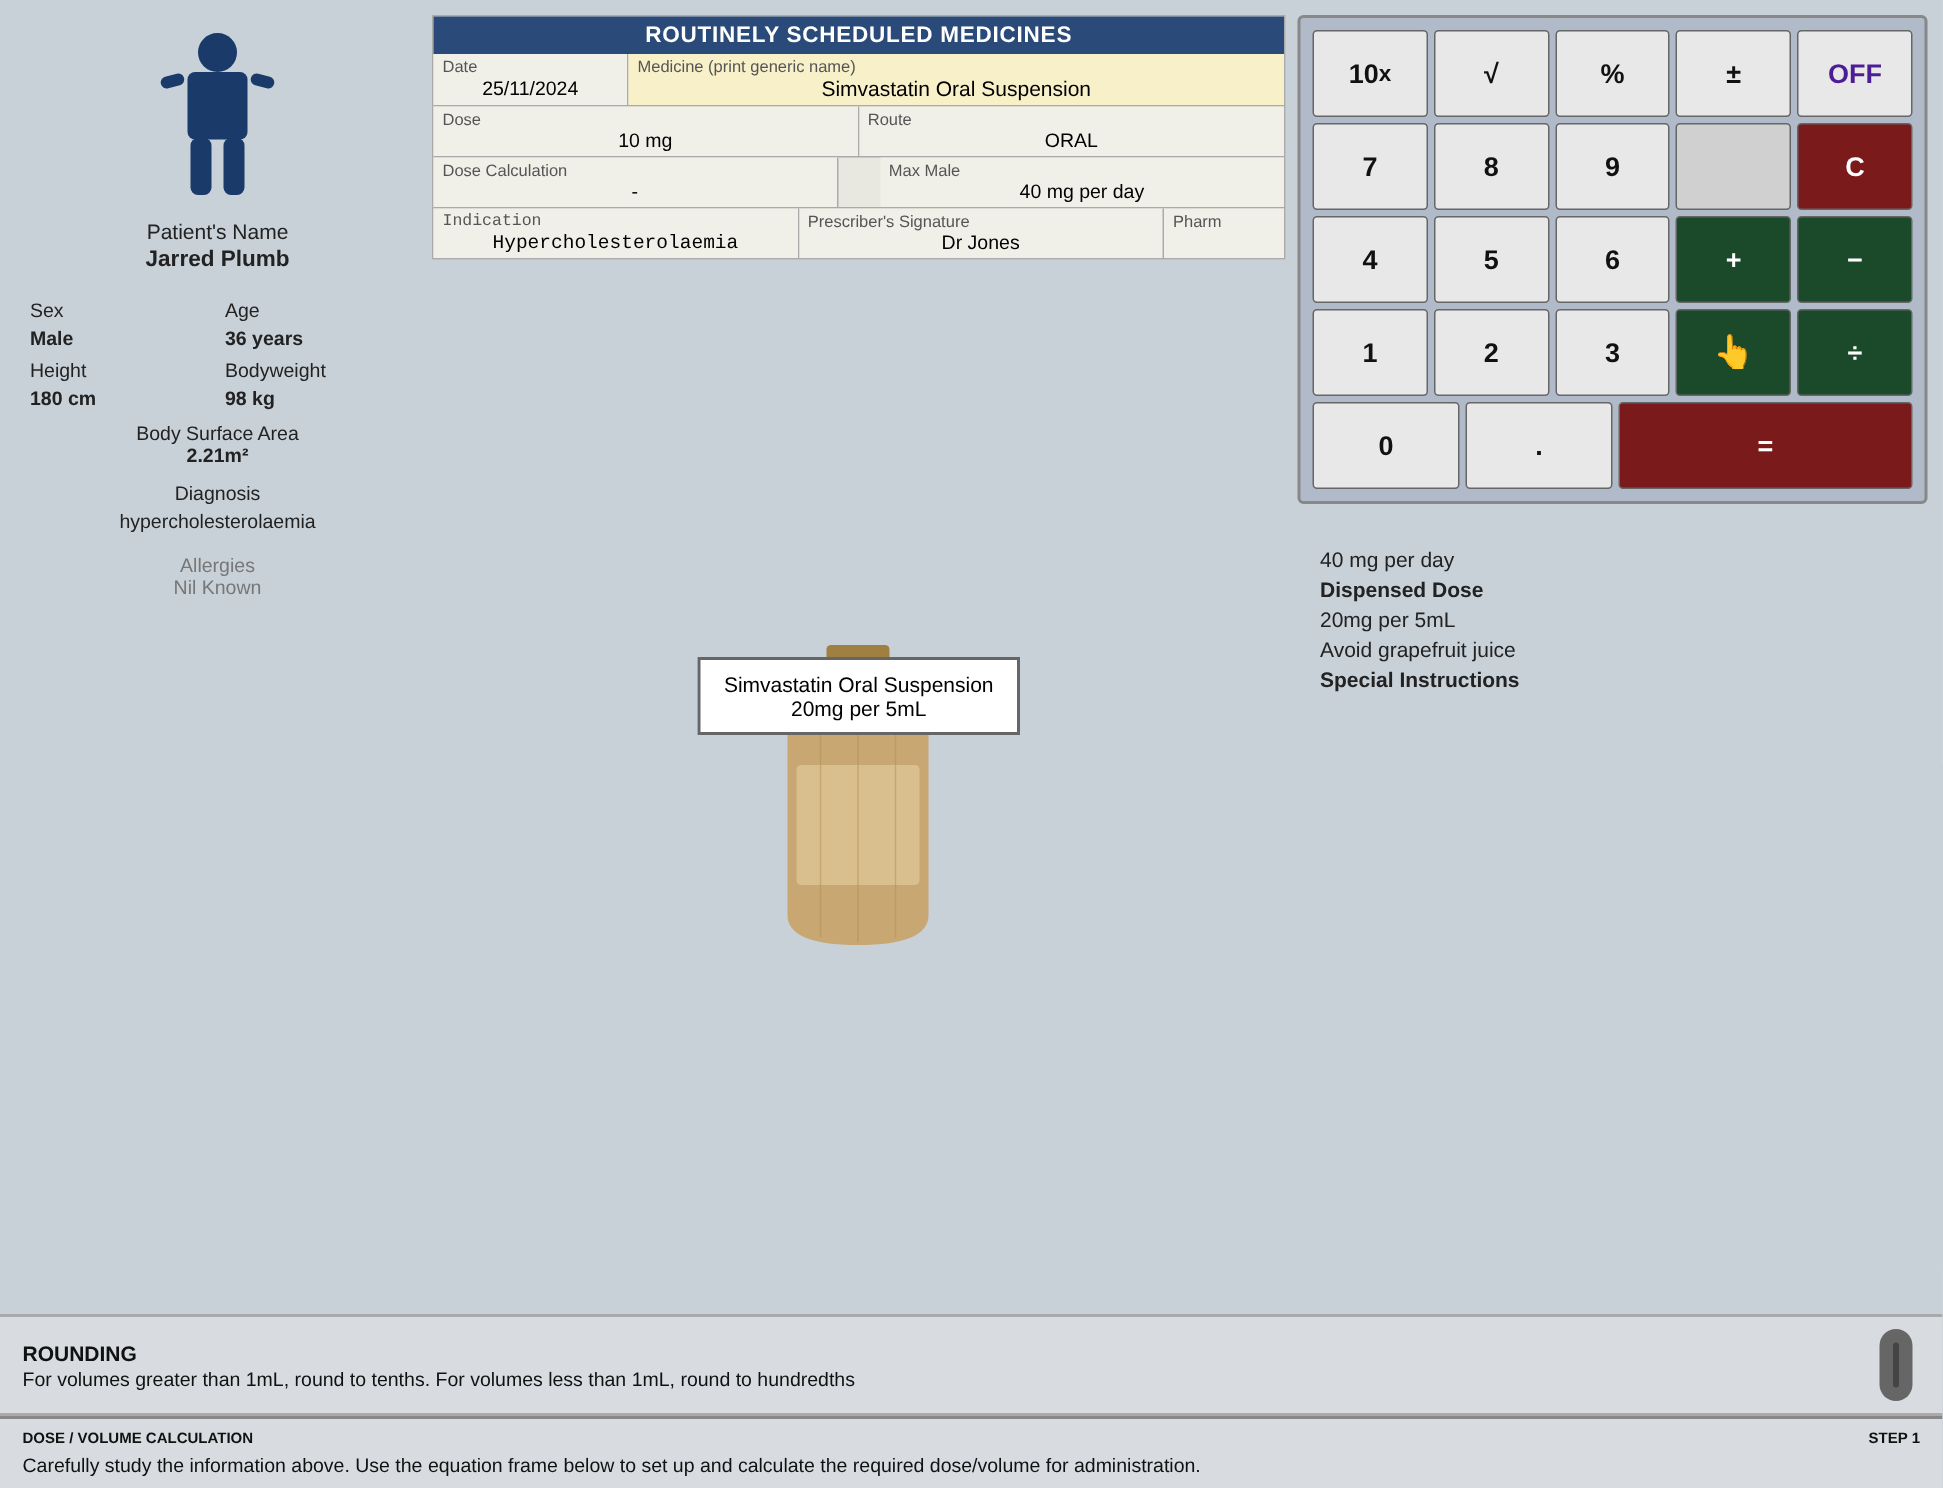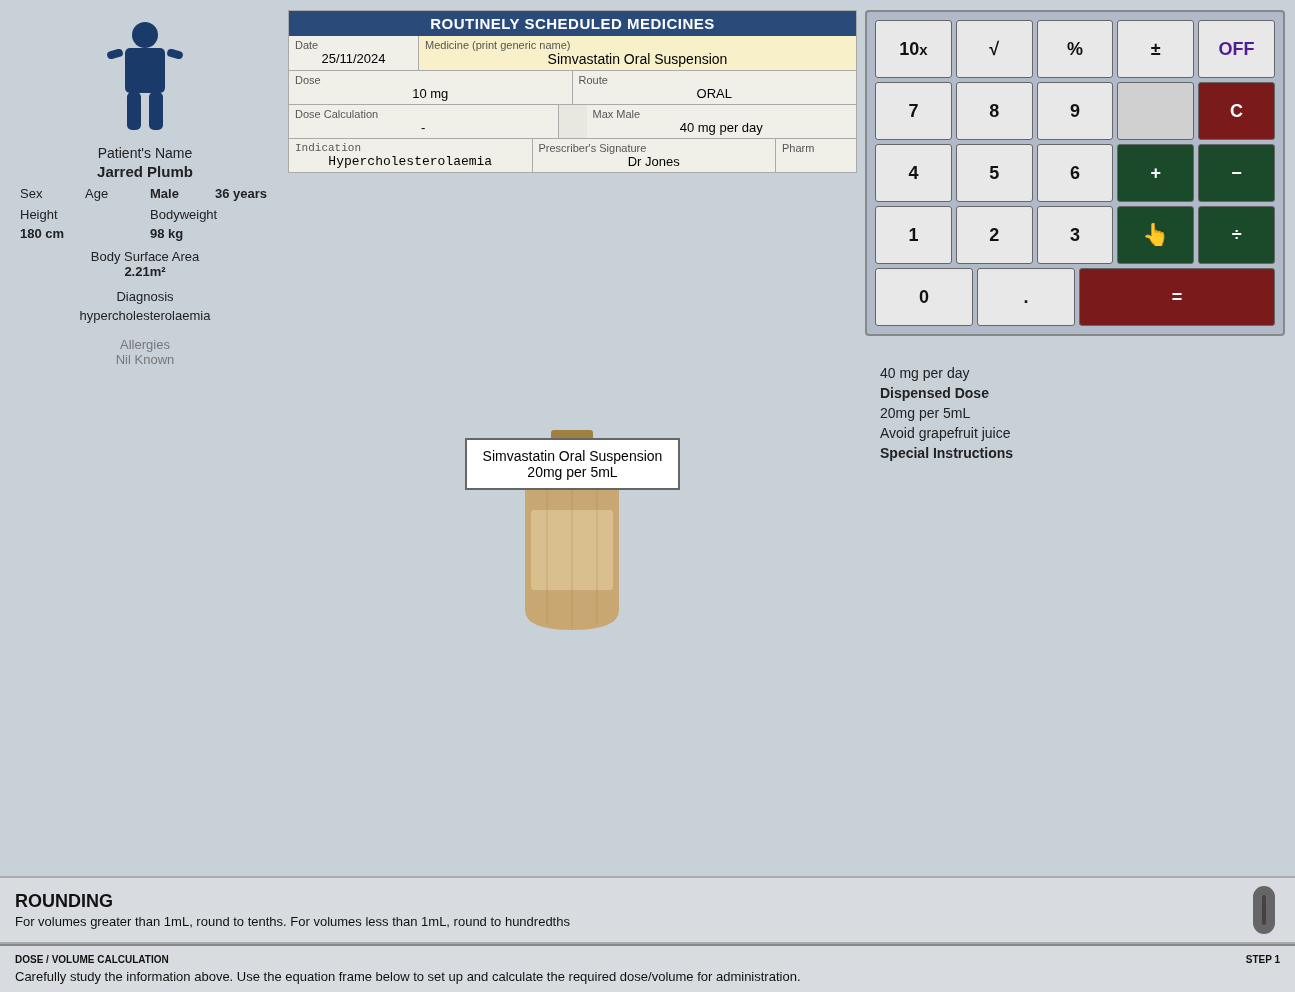--- a/index.html
+++ b/index.html
@@ -27,21 +27,21 @@
       flex-direction: column;
       align-items: center;
       padding: 10px;
       flex-shrink: 0;
     }
 
     .patient-name {
       text-align: center;
       font-size: 15px;
       color: #222;
-      margin-bottom: 4px;
+      margin-bottom: 16px;
       line-height: 1.3;
     }
 
     .patient-name .label {
       font-weight: normal;
       font-size: 14px;
     }
     .patient-name .name {
       font-weight: bold;
       font-size: 15px;
@@ -181,21 +181,21 @@
     
     .rounding-section {
       background: #d8dce0;
       border-top: 2px solid #aaa;
       border-bottom: 2px solid #aaa;
       padding: 8px 15px;
       margin: 0 0;
     }
 
     .rounding-title {
-      font-size: 18px;
+      font-size: 14px;
       font-weight: bold;
       color: #111;
       margin-bottom: 2px;
     }
 
     .rounding-text {
       font-size: 13px;
       color: #111;
     }
 
@@ -268,21 +268,21 @@
           <rect x="44" y="72" width="14" height="38" rx="5" fill="#1a3a6a"></rect>
         </svg>
       </div>
 
       <div class="patient-name">
         <div class="label">Patient's Name</div>
         <div class="name">Jarred Plumb</div>
       </div>
 
       <div style="width:100%; font-size:13px; color:#222;">
-        <div style="display:grid; grid-template-columns:1fr 1fr 1fr 1fr; gap:4px 10px; margin-bottom:6px;">
+        <div style="display:grid; grid-template-columns:1fr 1fr; gap:4px 10px; margin-bottom:6px;">
           <div>Sex</div>
           <div>Age</div>
           <div style="font-weight:bold;">Male</div>
           <div style="font-weight:bold;">36 years</div>
         </div>
         <div style="display:grid; grid-template-columns:1fr 1fr; gap:4px 10px; margin-bottom:6px;">
           <div>Height</div>
           <div>Bodyweight</div>
           <div style="font-weight:bold;">180 cm</div>
           <div style="font-weight:bold;">98 kg</div>

